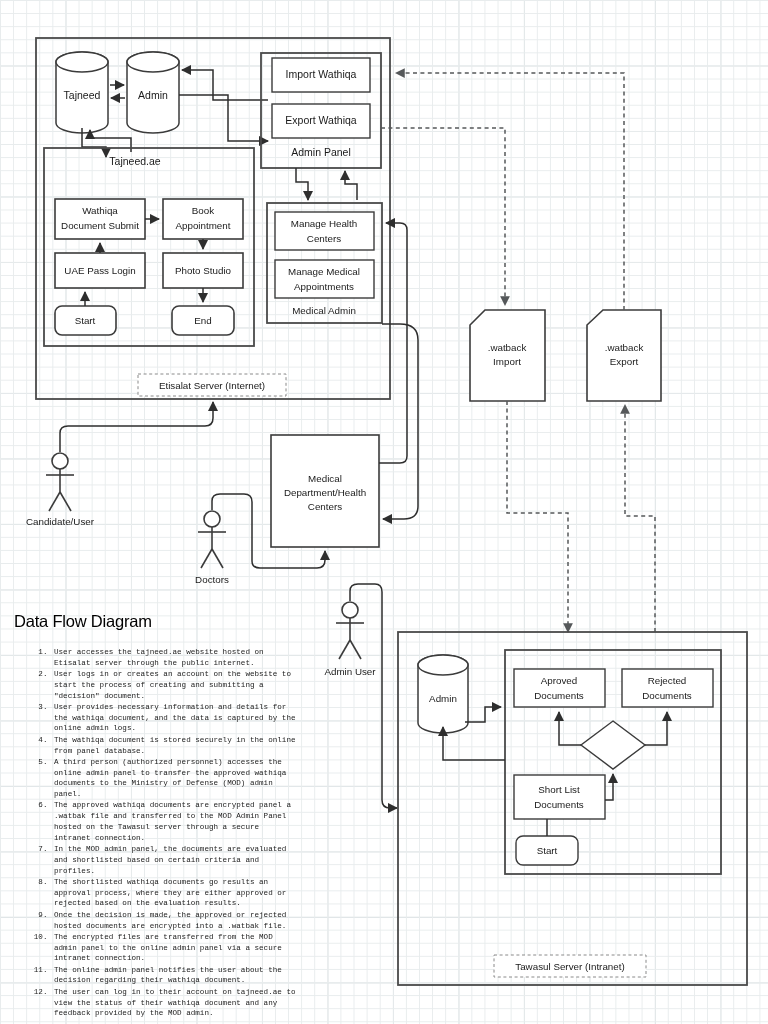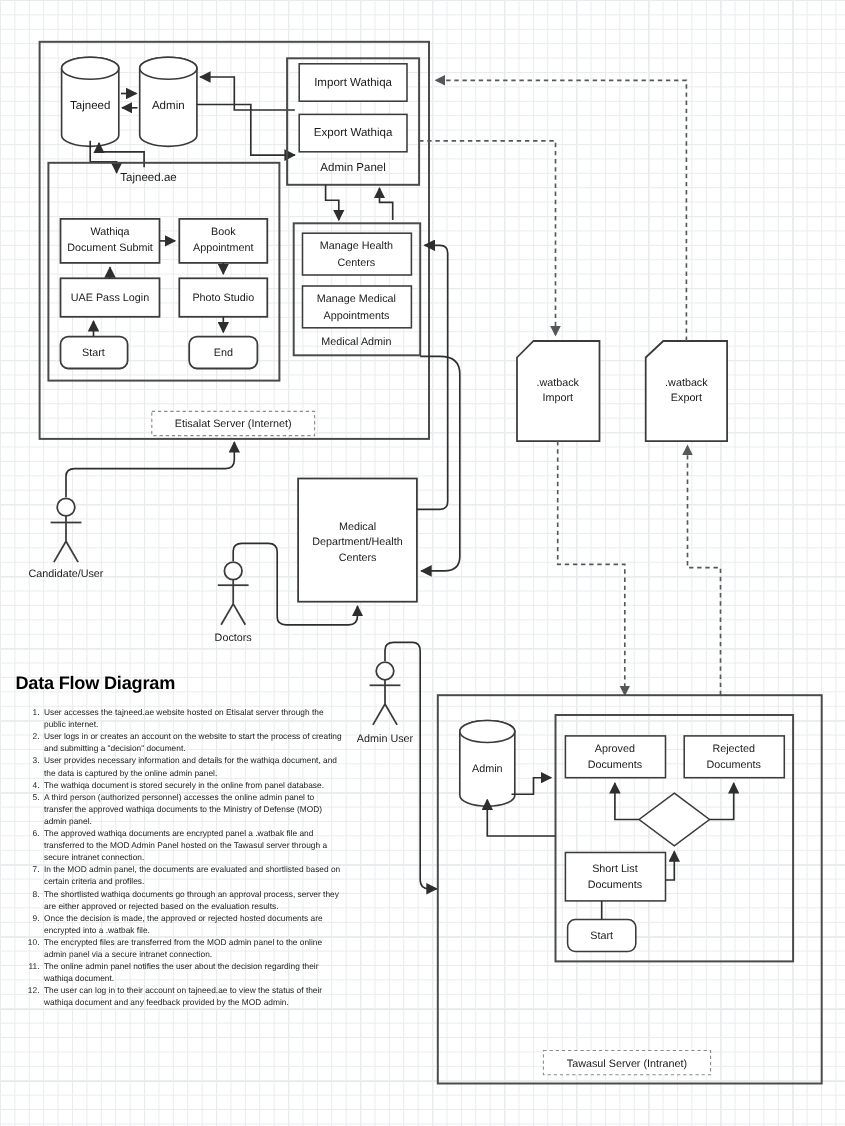--- a/index.html
+++ b/index.html
@@ -33,27 +33,27 @@
   .box{fill:#ffffff;stroke:#3b3b3b;stroke-width:1.6;}
   .box-thin{fill:#ffffff;stroke:#3b3b3b;stroke-width:1.4;}
   .container{fill:none;stroke:#4a4a4a;stroke-width:1.8;}
   .dashlabel{fill:#ffffff;stroke:#8a8a8a;stroke-width:1;stroke-dasharray:3 2.6;}
   .cyl{fill:#ffffff;stroke:#3b3b3b;stroke-width:1.5;}
   .flow{fill:none;stroke:#2e2e2e;stroke-width:1.5;}
   .flow-dash{fill:none;stroke:#55585a;stroke-width:1.5;stroke-dasharray:4 3.4;}
   .actor{fill:none;stroke:#3b3b3b;stroke-width:1.6;}
   .actor-head{fill:#ffffff;stroke:#3b3b3b;stroke-width:1.6;}
   ol.steps{
-    margin:2px;padding:0 0 0 22px;
-    font-family:Liberation Sans, sans-serif;
+    margin:16px;padding:0 0 0 22px;
+    font-family:Liberation Mono, monospace;
     font-size:7.6px;line-height:1.42;color:#1c1c1c;
   }
   ol.steps li{margin:0 0 0.5px 0;padding-left:2px;}
   #legend{position:absolute;left:14px;top:612px;width:300px;}
-  #legend .hdr{font-size:16.5px;font-weight:bold;color:#000;margin:0 0 12px 0;letter-spacing:-0.2px;}
+  #legend .hdr{font-size:16.5px;font-weight:normal;color:#000;margin:0 0 12px 0;letter-spacing:-0.2px;}
 </style>
 </head>
 <body>
 
 <div id="canvas"></div>
 
 <svg id="diagram" xmlns="http://www.w3.org/2000/svg">
   <defs>
     <marker id="arrow" viewBox="0 0 10 10" refX="9" refY="5" markerWidth="7" markerHeight="7" orient="auto-start-reverse">
       <path d="M 0 0 L 10 5 L 0 10 z" fill="#2e2e2e"></path>
@@ -265,24 +265,24 @@
 
   <rect class="dashlabel" x="494" y="955" width="152" height="22"></rect>
   <text class="node-text sm" x="570" y="967">Tawasul Server (Intranet)</text>
 </svg>
 
 <div id="legend">
   <div class="hdr">Data Flow Diagram</div>
   <ol class="steps">
       <li>User accesses the tajneed.ae website hosted on Etisalat server through the public internet.</li>
       <li>User logs in or creates an account on the website to start the process of creating and submitting a "decision" document.</li>
-      <li>User provides necessary information and details for the wathiqa document, and the data is captured by the online admin panel.</li>
+      <li>User provides necessary information and details for the wathiqa document, and the data is captured by the online admin logs.</li>
       <li>The wathiqa document is stored securely in the online from panel database.</li>
       <li>A third person (authorized personnel) accesses the online admin panel to transfer the approved wathiqa documents to the Ministry of Defense (MOD) admin panel.</li>
       <li>The approved wathiqa documents are encrypted panel a .watbak file and transferred to the MOD Admin Panel hosted on the Tawasul server through a secure intranet connection.</li>
       <li>In the MOD admin panel, the documents are evaluated and shortlisted based on certain criteria and profiles.</li>
-      <li>The shortlisted wathiqa documents go through an approval process, server they are either approved or rejected based on the evaluation results.</li>
+      <li>The shortlisted wathiqa documents go results an approval process, where they are either approved or rejected based on the evaluation results.</li>
       <li>Once the decision is made, the approved or rejected hosted documents are encrypted into a .watbak file.</li>
       <li>The encrypted files are transferred from the MOD admin panel to the online admin panel via a secure intranet connection.</li>
       <li>The online admin panel notifies the user about the decision regarding their wathiqa document.</li>
       <li>The user can log in to their account on tajneed.ae to view the status of their wathiqa document and any feedback provided by the MOD admin.</li>
     </ol>
 </div>
 
 </body></html>

